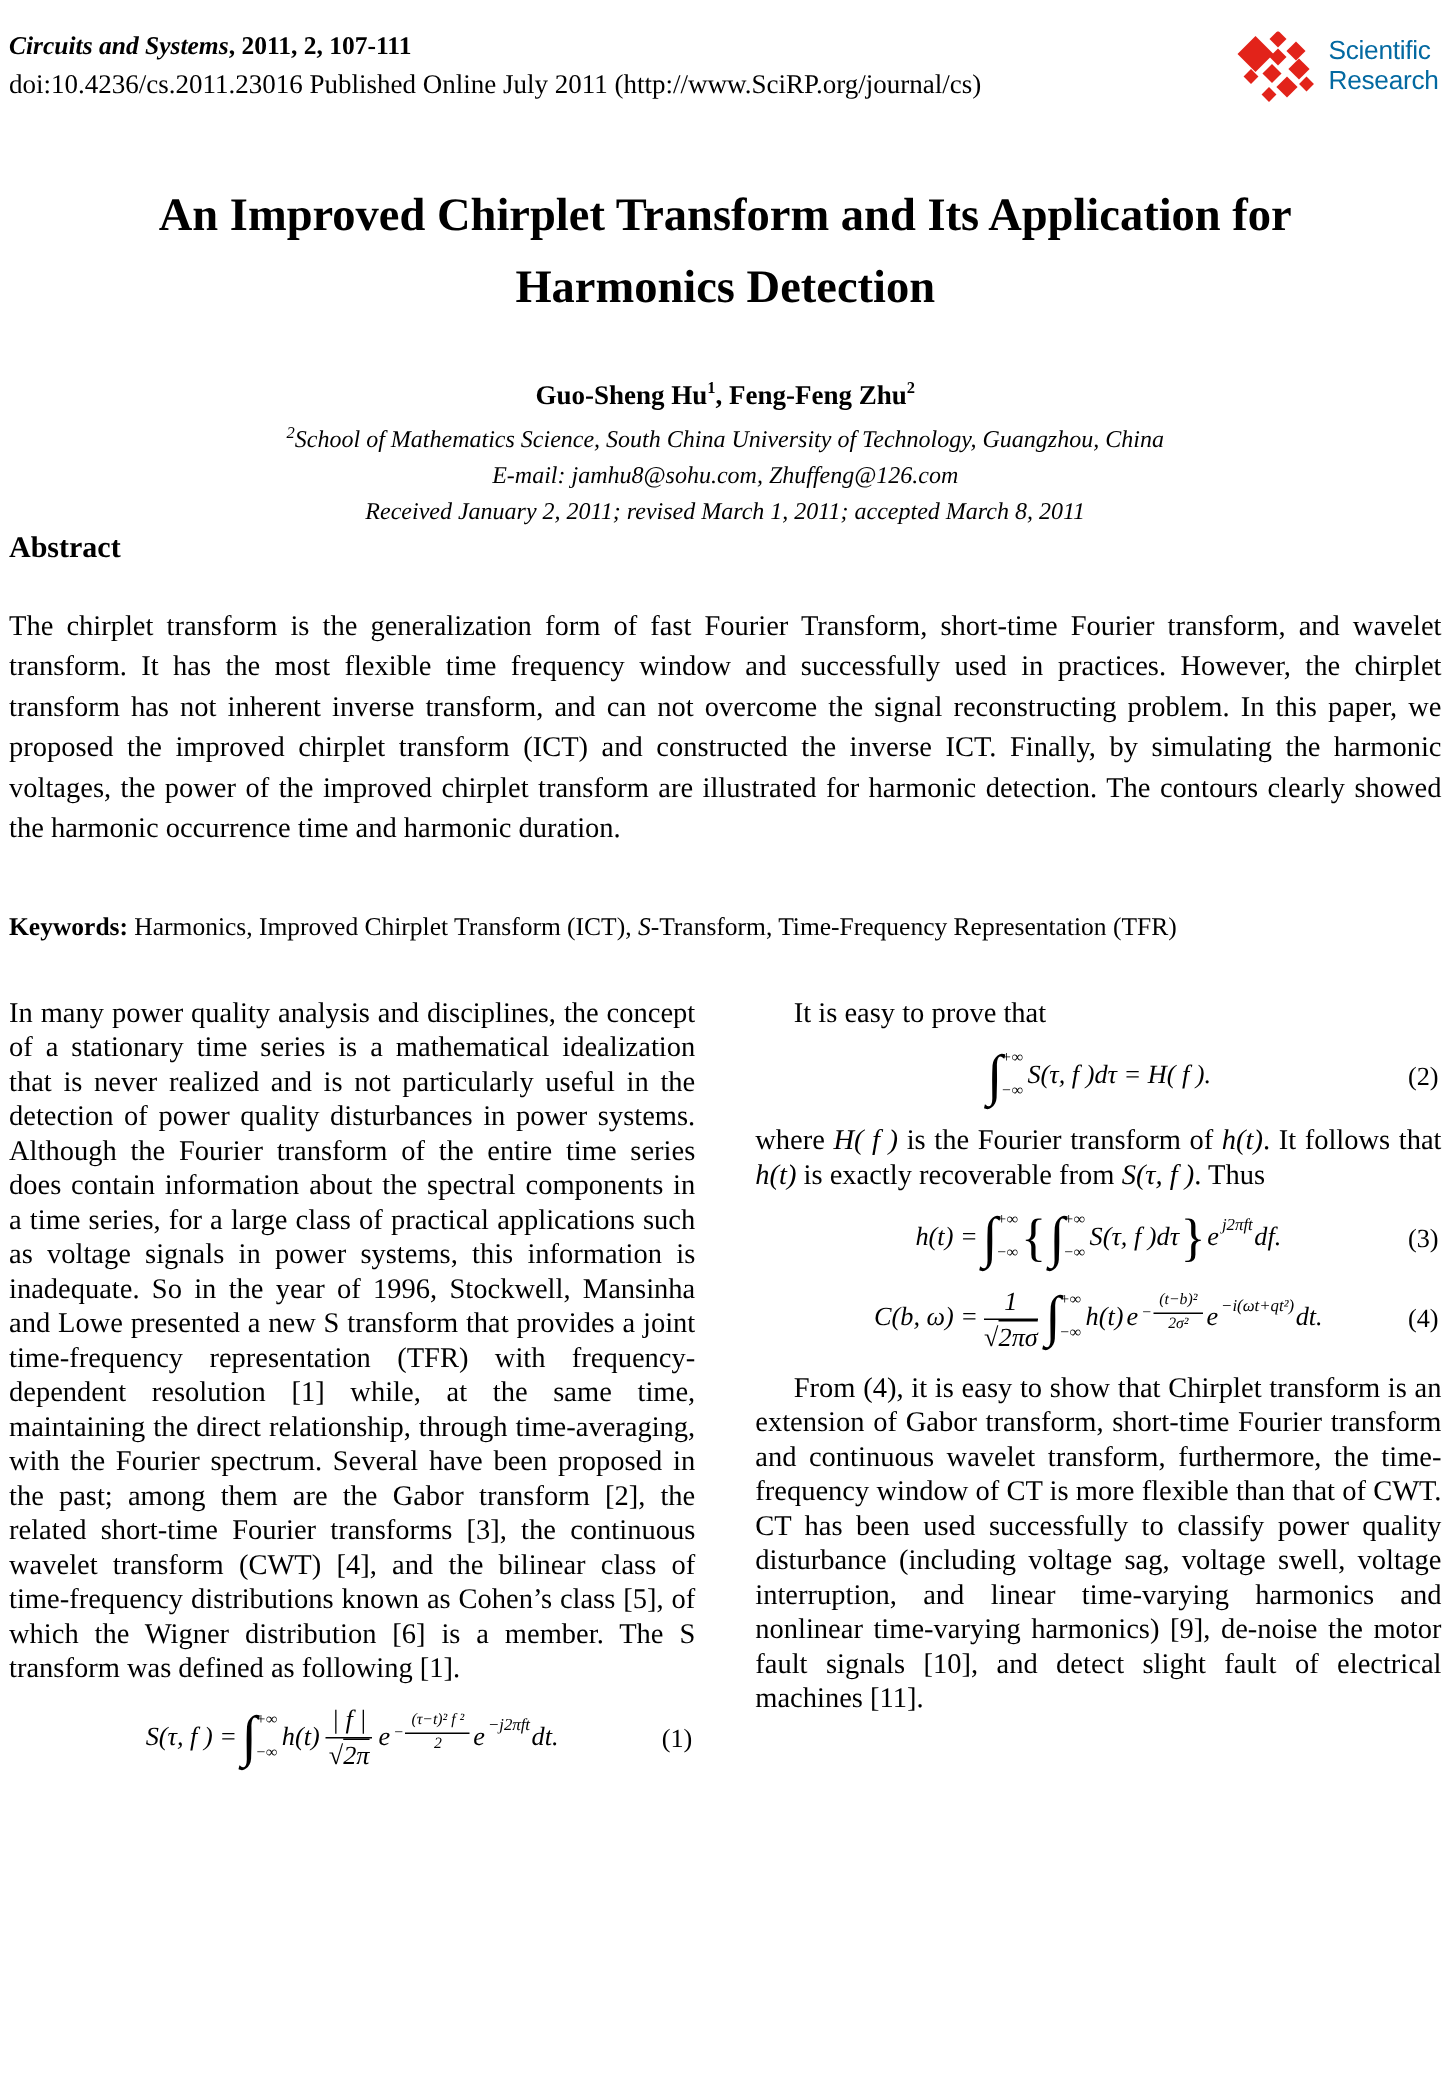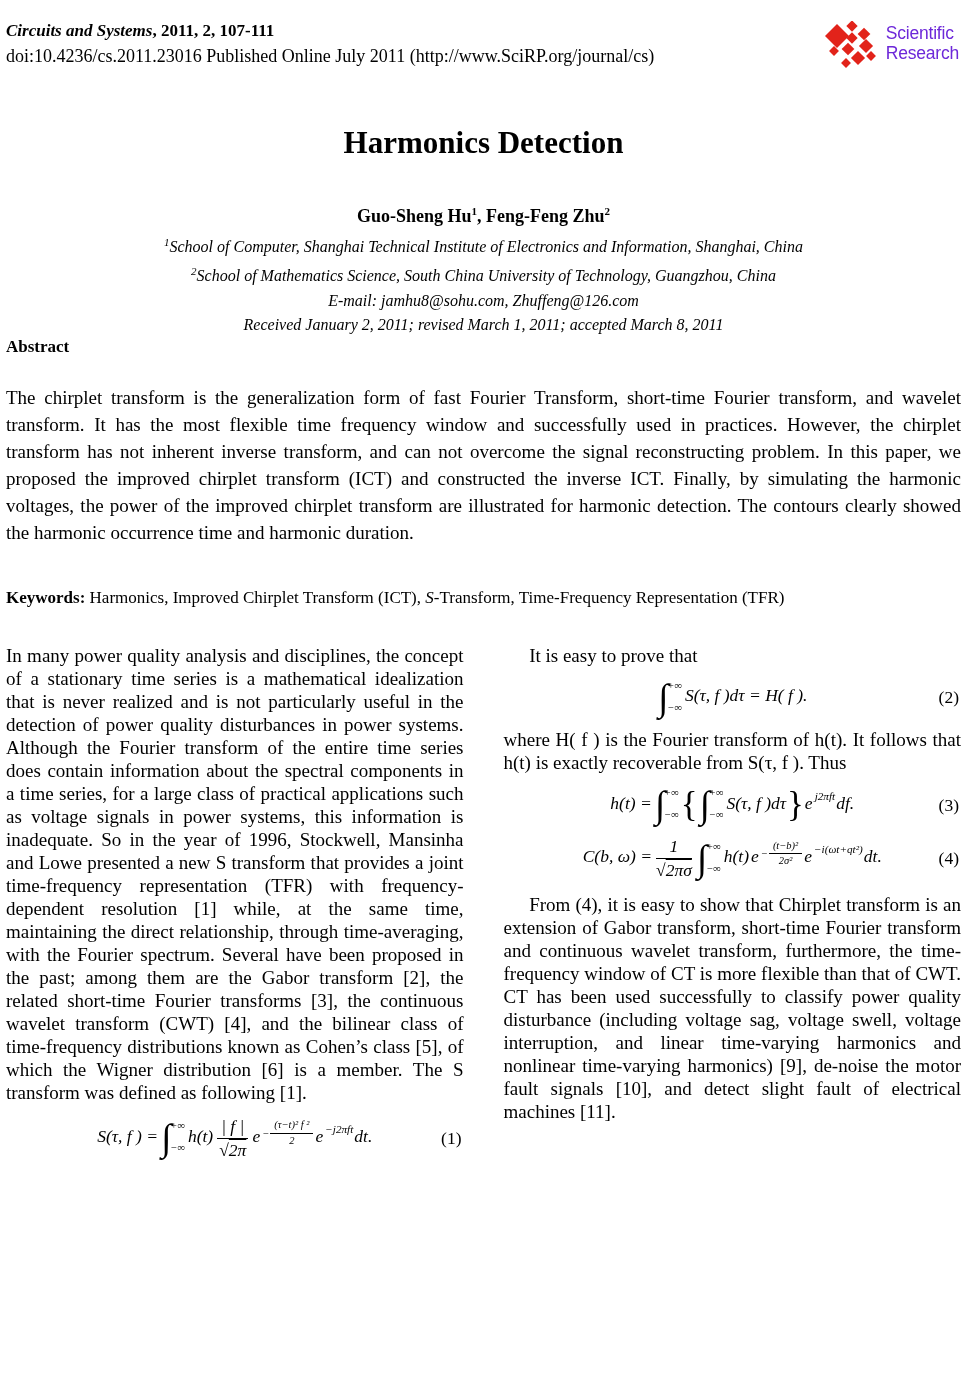--- a/index.html
+++ b/index.html
@@ -12,43 +12,43 @@
   }
   
   .header { display:flex; justify-content:space-between; align-items:flex-start; }
   .journal-line { font-size:17px; font-weight:bold; }
   .ji { font-style:italic; }
   .doi-line { font-size:18px; margin-top:5px; }
   .logo { display:flex; align-items:flex-start; gap:5px; flex:0 0 auto; margin-right:2px; }
   .logo svg { width:58px; height:52px; display:block; }
   .logo-text {
     font-family:"Liberation Sans", sans-serif; font-size:17.5px; line-height:1.12;
-    color:#6d28d9; display:flex; flex-direction:column; margin-top:3px; letter-spacing:-0.2px;
+    color:#0369a1; display:flex; flex-direction:column; margin-top:3px; letter-spacing:-0.2px;
   }
   
   .title { text-align:center; font-size:31px; font-weight:bold; line-height:48px; margin:46px 0 0; }
   .title .tline { display:block; }
   .authors { text-align:center; font-weight:bold; font-size:18px; margin-top:38px; }
   .authors sup, .affil sup { font-size:11px; }
   .affils { text-align:center; font-style:italic; font-size:16px; line-height:24px; margin-top:3px; }
   .affil { display:block; }
   
-  h2.section { font-size:17px; font-weight:bold; margin:0; }
+  h2.section { font-size:20px; font-weight:bold; margin:0; }
   .abstract-h { margin-top:30px; }
   .abstract-text { font-size:19px; line-height:27px; text-align:justify; margin:27px 0 0; }
   .keywords { font-size:17px; line-height:27px; margin:38px 0 0; padding-left:99px; text-indent:-99px; }
   .kw-label { font-weight:bold; }
   .kw-i { font-style:italic; }
   
   .columns { display:flex; gap:40px; margin-top:33px; height:662px; overflow:hidden; }
   .col { flex:1 1 0; min-width:0; }
   .intro-h { margin-bottom:25px; }
   .body-text { font-size:19px; line-height:23px; text-align:justify; margin:0; }
   .indent { text-indent:1.35em; }
-  .mi { }
+  .mi { font-style:italic; }
   
   .equation { position:relative; text-align:center; font-size:17.5px; margin:12px 0; line-height:normal; white-space:nowrap; }
   .eq-body { font-style:italic; }
   .eq-num { position:absolute; right:2px; top:50%; transform:translateY(-50%); font-style:normal; }
   .mv { margin:0 1px; }
   .int-wrap { display:inline-flex; align-items:stretch; vertical-align:middle; margin:0 2px; }
   .int-sign { font-style:normal; font-size:215%; line-height:1; align-self:center; }
   .int-lims { display:inline-flex; flex-direction:column; justify-content:space-between; font-size:60%; line-height:1; padding:2px 0 3px; margin-left:-1px; }
   .frac { display:inline-flex; flex-direction:column; vertical-align:middle; text-align:center; margin:0 3px; line-height:1.2; }
   .frac .num { display:block; border-bottom:1px solid #000; padding:0 4px 1px; }
@@ -88,27 +88,27 @@
         </g>
       </svg>
       <div class="logo-text">
         <span>Scientific</span>
         <span>Research</span>
       </div>
     </div>
   </div>
 
   <h1 class="title">
+    <span class="tline">An Improved Chirplet Transform and Its Application for</span>
     <span class="tline">Harmonics Detection</span>
   </h1>
 
   <div class="authors"><span>Guo-Sheng Hu</span><sup>1</sup><span>, </span><span>Feng-Feng Zhu</span><sup>2</sup></div>
 
   <div class="affils">
-    <span class="affil"><sup>1</sup><span>School of Computer, Shanghai Technical Institute of Electronics and Information, Shanghai, China</span></span>
     <span class="affil"><sup>2</sup><span>School of Mathematics Science, South China University of Technology, Guangzhou, China</span></span>
     <span class="affil">E-mail: jamhu8@sohu.com, Zhuffeng@126.com</span>
     <span class="affil">Received January 2, 2011; revised March 1, 2011; accepted March 8, 2011</span>
   </div>
 
   <h2 class="section abstract-h">Abstract</h2>
   <p class="abstract-text">The chirplet transform is the generalization form of fast Fourier Transform, short-time Fourier transform, and wavelet transform. It has the most flexible time frequency window and successfully used in practices. However, the chirplet transform has not inherent inverse transform, and can not overcome the signal reconstructing problem. In this paper, we proposed the improved chirplet transform (ICT) and constructed the inverse ICT. Finally, by simulating the harmonic voltages, the power of the improved chirplet transform are illustrated for harmonic detection. The contours clearly showed the harmonic occurrence time and harmonic duration.</p>
 
   <p class="keywords"><span class="kw-label">Keywords:</span><span> Harmonics, Improved Chirplet Transform (ICT), </span><span class="kw-i">S</span><span>-Transform, Time-Frequency Representation (TFR)</span></p>
 

